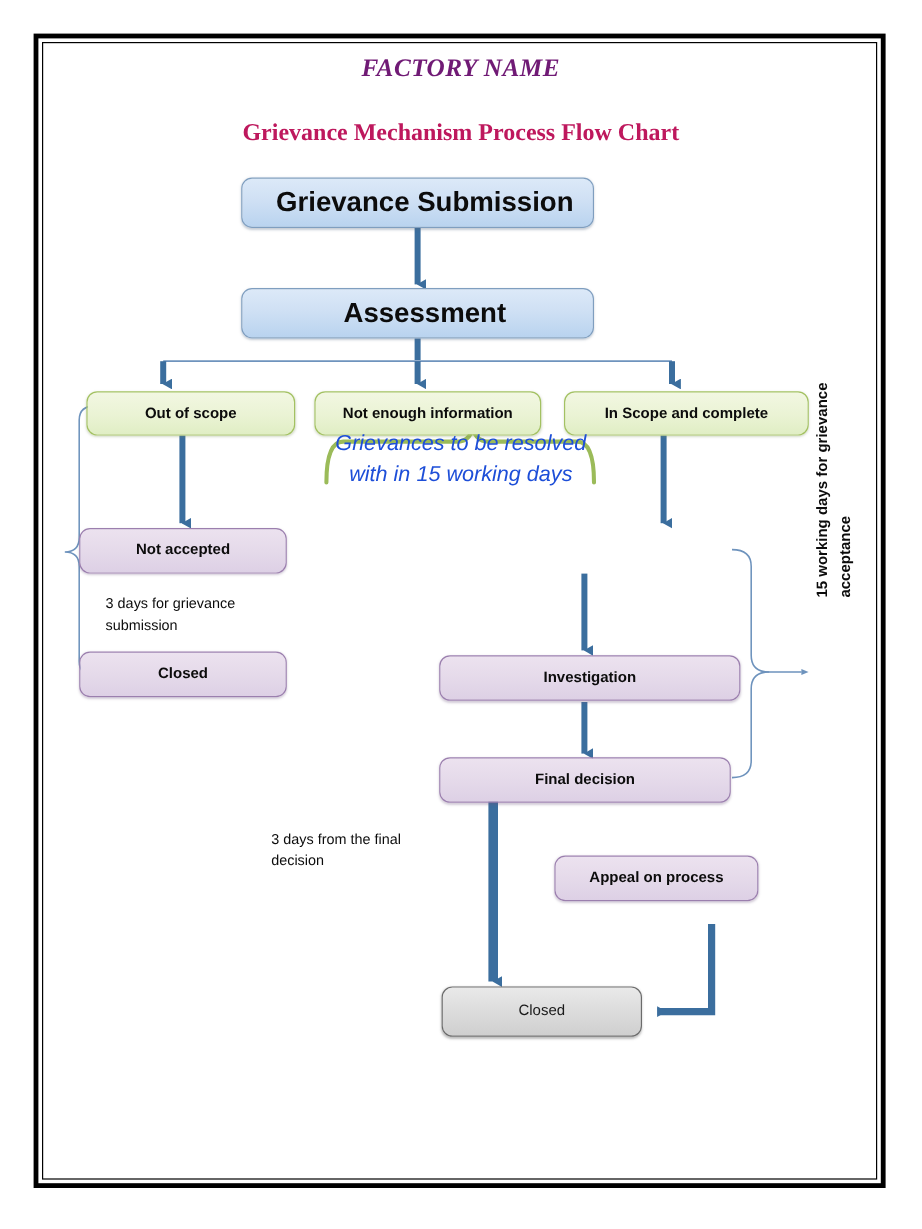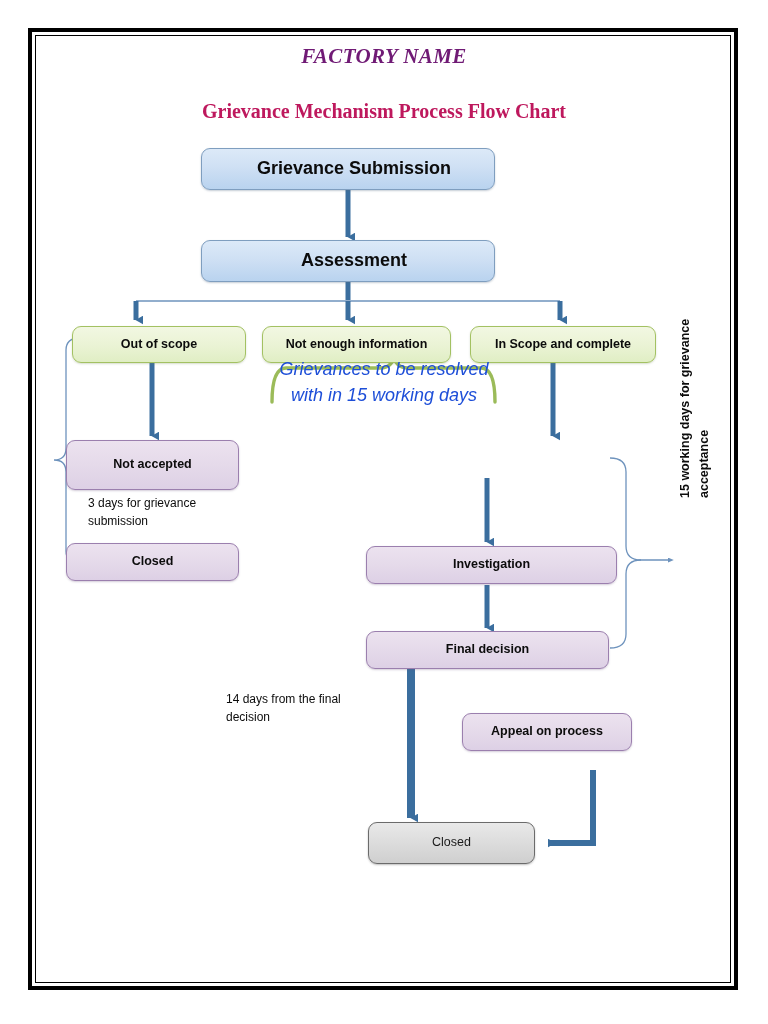--- a/index.html
+++ b/index.html
@@ -81,21 +81,21 @@
     font-family: "Liberation Sans", sans-serif;
     font-weight: bold;
     color: #0c0c0c;
     line-height: 1.1;
     z-index: 6;
   }
   .node.blue {
     background: linear-gradient(to bottom, #dce9f8 0%, #cfe0f4 45%, #b9d3ef 100%);
     border: 1px solid #7f9ebf;
     box-shadow: 0 1px 2px rgba(90,110,135,0.35);
-    font-size: 18px;
+    font-size: 23px;
     padding-left: 12px;
   }
   .node.green {
     background: linear-gradient(to bottom, #f2f7e2 0%, #eaf3d4 55%, #e0eec4 100%);
     border: 1px solid #a3c162;
     box-shadow: 0 1px 2px rgba(120,140,90,0.30);
     font-size: 12.5px;
   }
   .node.purple {
     background: linear-gradient(to bottom, #ece2ef 0%, #e5daea 50%, #ddd0e5 100%);
@@ -227,25 +227,25 @@
   </div>
 
   <div class="node green" style="left:72px; top:326px; width:174px; height:37px;">
     <span>Out of scope</span>
   </div>
 
   <div class="node green" style="left:262px; top:326px; width:189px; height:37px;">
     <span>Not enough information</span>
   </div>
 
-  <div class="node green" style="left:470px; top:326px; width:186px; height:37px;">
+  <div class="node green" style="left:470px; top:326px; width:204px; height:37px;">
     <span>In Scope and complete</span>
   </div>
 
-  <div class="node purple" style="left:66px; top:440px; width:173px; height:50px;">
+  <div class="node purple" style="left:66px; top:440px; width:173px; height:38px;">
     <span>Not accepted</span>
   </div>
 
   <div class="node purple" style="left:66px; top:543px; width:173px; height:38px;">
     <span>Closed</span>
   </div>
 
 
   <div class="node purple" style="left:366px; top:546px; width:251px; height:38px;">
     <span>Investigation</span>
@@ -267,21 +267,21 @@
     <span>Grievances to be resolved with in</span>
     <span>15 working days</span>
   </div>
 
   <div class="note" style="left:88px; top:494px; width:180px;">
     <div>3 days for grievance</div>
     <div>submission</div>
   </div>
 
   <div class="note" style="left:226px; top:690px; width:180px;">
-    <div>14 days from the final</div>
+    <div>3 days from the final</div>
     <div>decision</div>
   </div>
 
   <div id="vertical-note">
     <span>15 working days for grievance</span>
     <span>acceptance</span>
   </div>
 
 </div>
 

